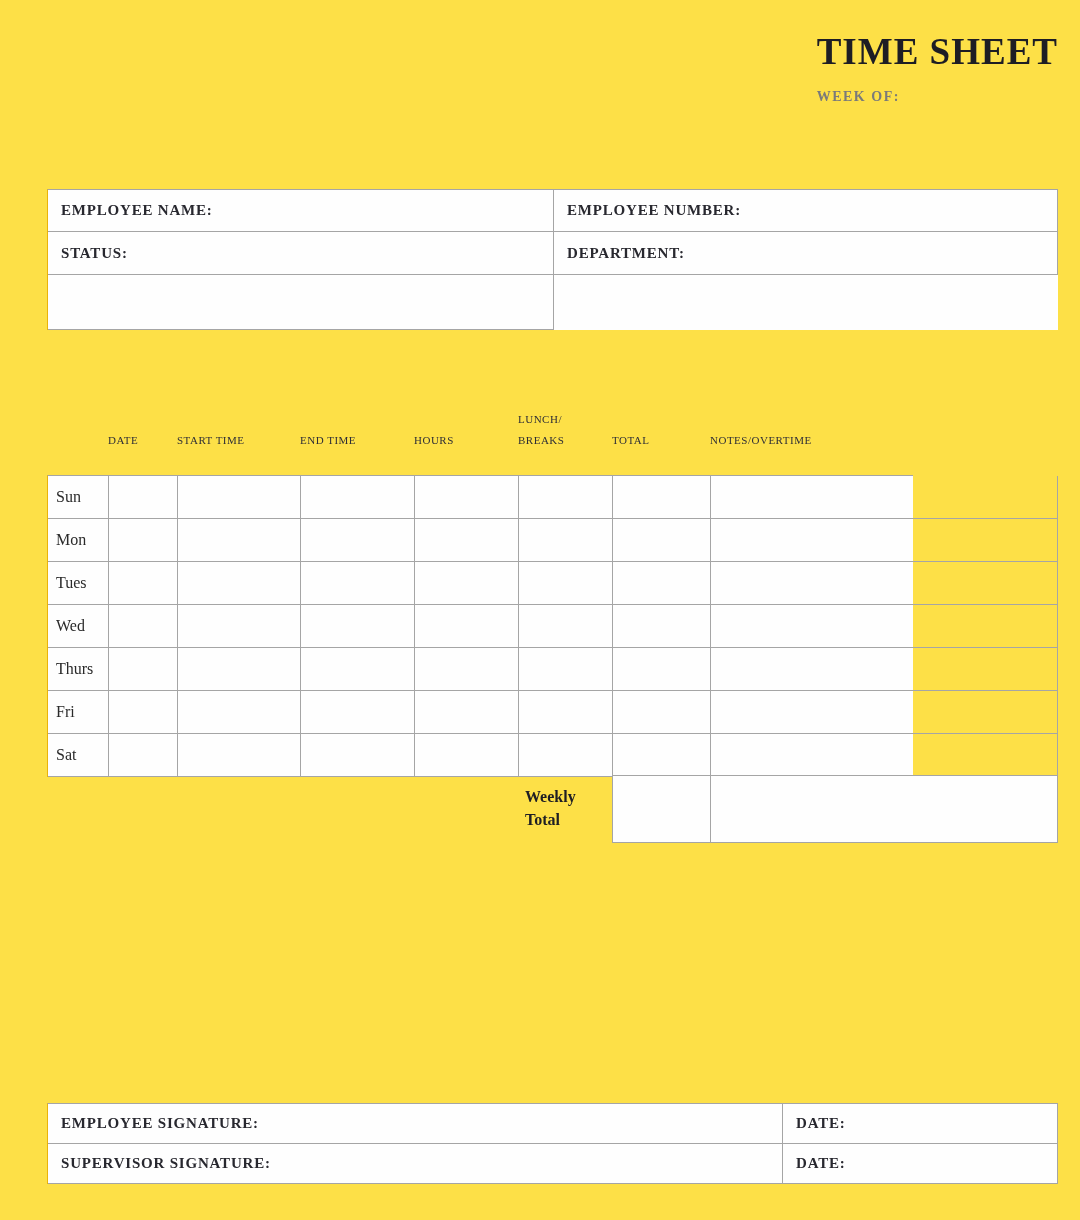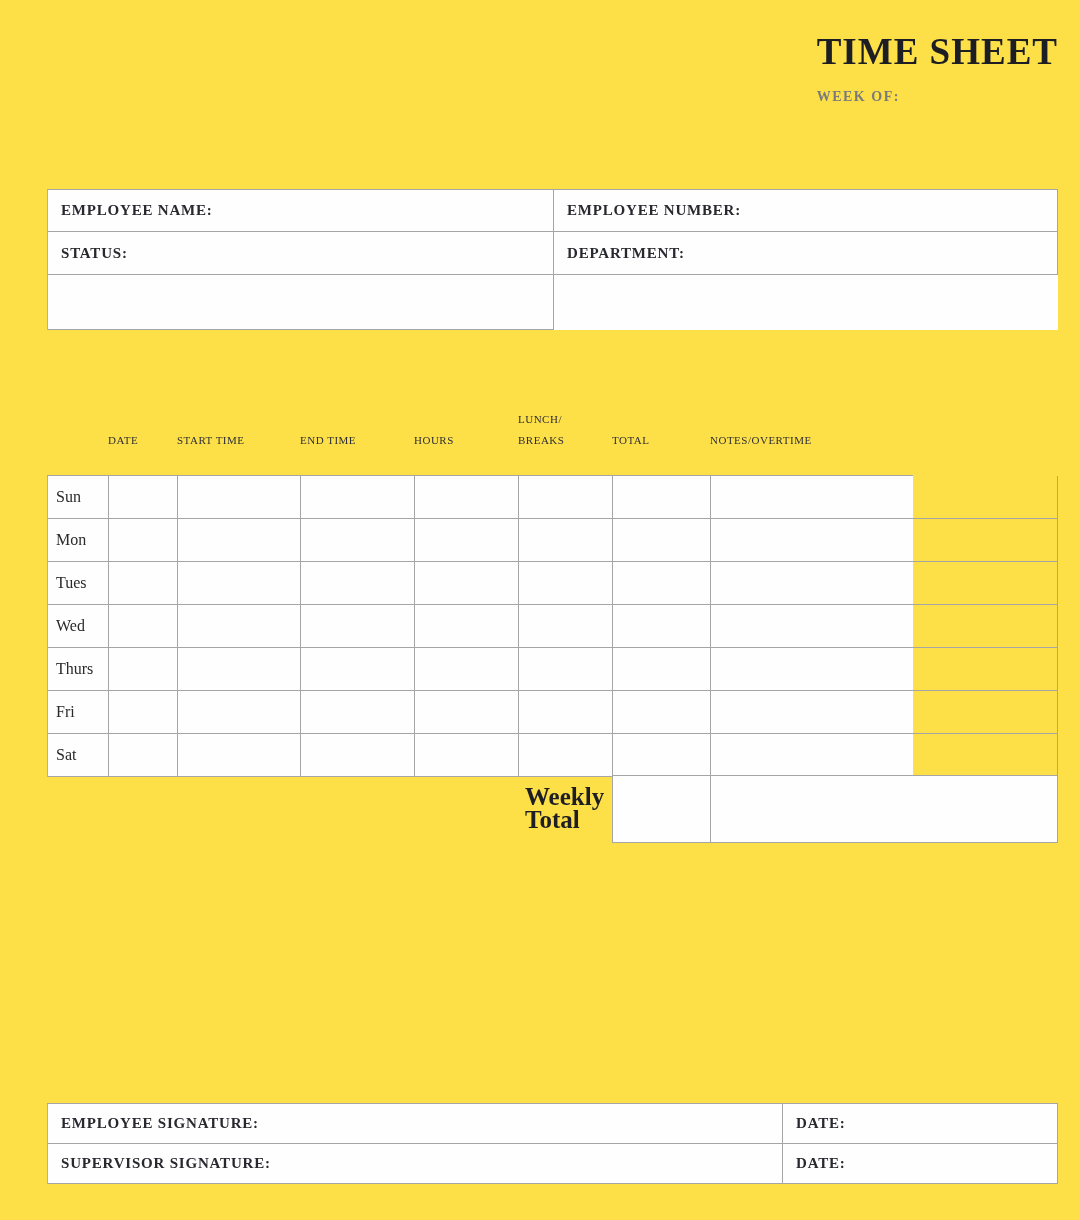--- a/index.html
+++ b/index.html
@@ -108,21 +108,21 @@
     padding-left: 8px;
     font-size: 16px;
     color: #2a2a2a;
   }
 
   
   .weekly-label {
     position: absolute;
     top: 785px;
     left: 525px;
-    font-size: 25px;
+    font-size: 16px;
     line-height: 23px;
     font-weight: bold;
     color: #1e1e24;
     white-space: pre-line;
   }
   .weekly-cells {
     position: absolute;
     top: 775px;
     left: 612px;
     width: 446px;

